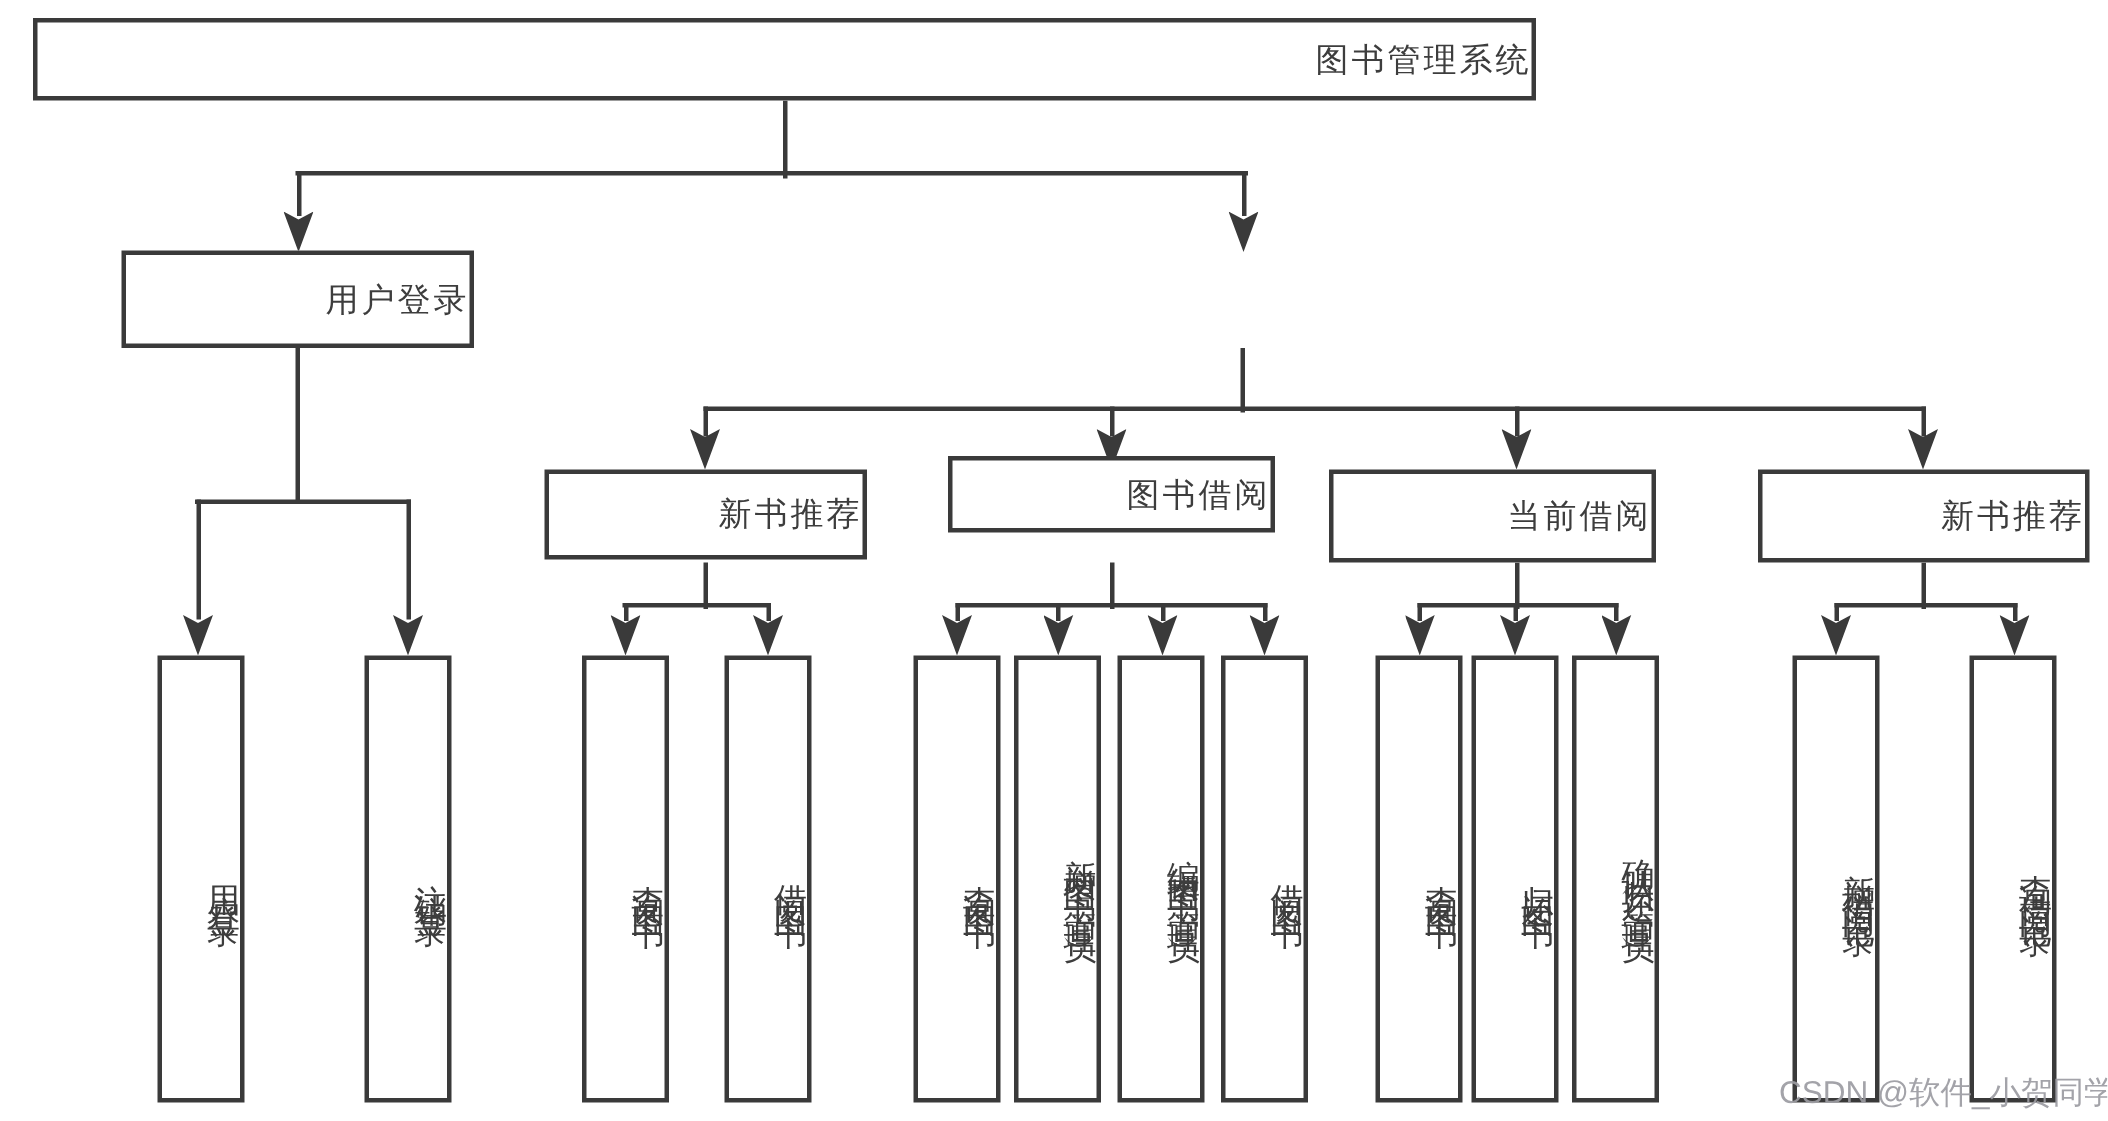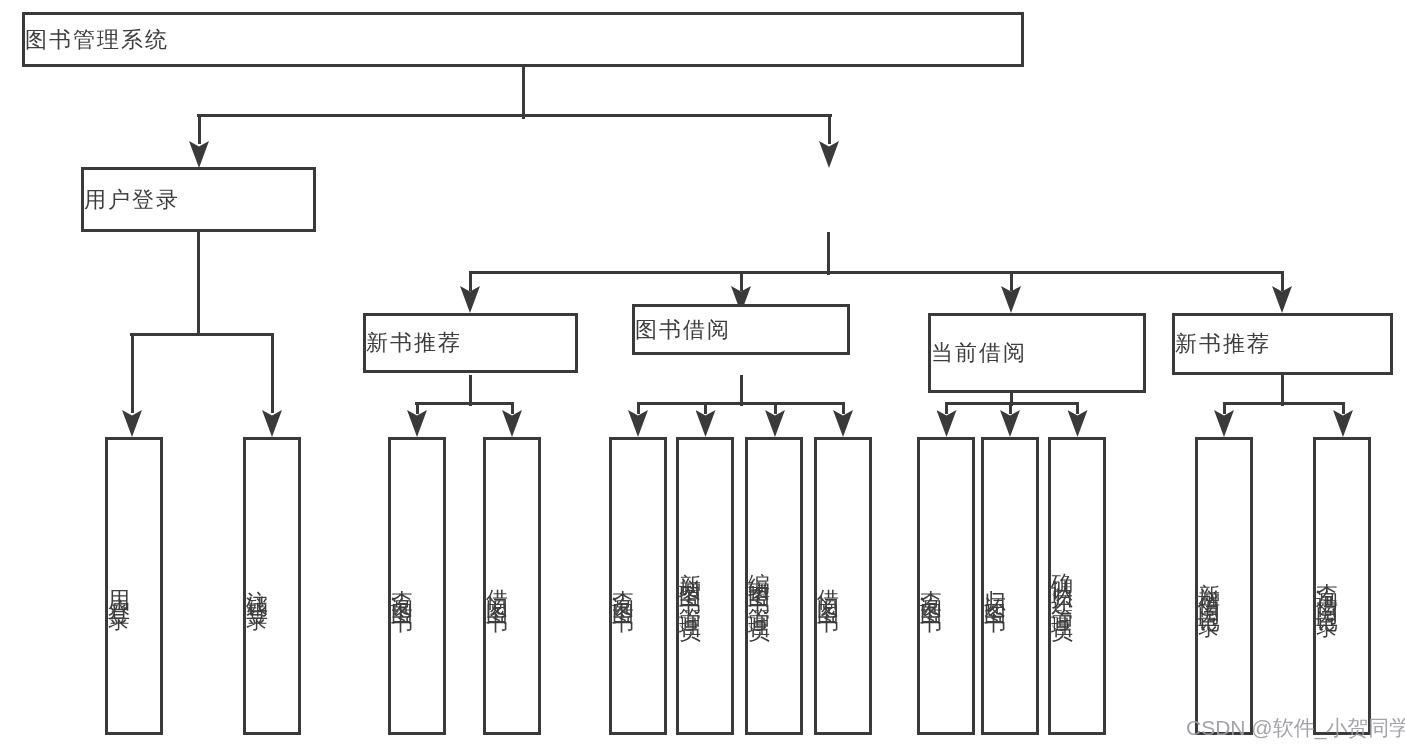--- a/index.html
+++ b/index.html
@@ -16,21 +16,21 @@
     font-family:"Liberation Sans","DejaVu Sans",sans-serif;
     overflow:hidden;
   }
   .box{
     position:absolute;
     box-sizing:border-box;
     border:3px solid var(--line);
     background:#fff;
     display:flex;
     align-items:center;
-    justify-content:flex-start;
+    justify-content:flex-end;
   }
   .box span{
     color:var(--text);
     font-size:22px;
     letter-spacing:2px;
     white-space:nowrap;
   }
   .box.v span{
     writing-mode:vertical-rl;
     text-orientation:mixed;
@@ -127,21 +127,21 @@
   <div class="box" style="left:81px;top:167px;width:235px;height:65px">
     <span>用户登录</span>
   </div>
 
   <div class="box" style="left:363px;top:313px;width:215px;height:60px">
     <span>新书推荐</span>
   </div>
   <div class="box" style="left:632px;top:304px;width:218px;height:51px">
     <span>图书借阅</span>
   </div>
-  <div class="box" style="left:928px;top:313px;width:218px;height:80px">
+  <div class="box" style="left:886px;top:313px;width:218px;height:62px">
     <span>当前借阅</span>
   </div>
   <div class="box" style="left:1172px;top:313px;width:221px;height:62px">
     <span>新书推荐</span>
   </div>
 
   <div class="box v" style="left:105px;top:437px;width:58px;height:298px">
     <span>用户登录</span>
   </div>
   <div class="box v" style="left:243px;top:437px;width:58px;height:298px">

